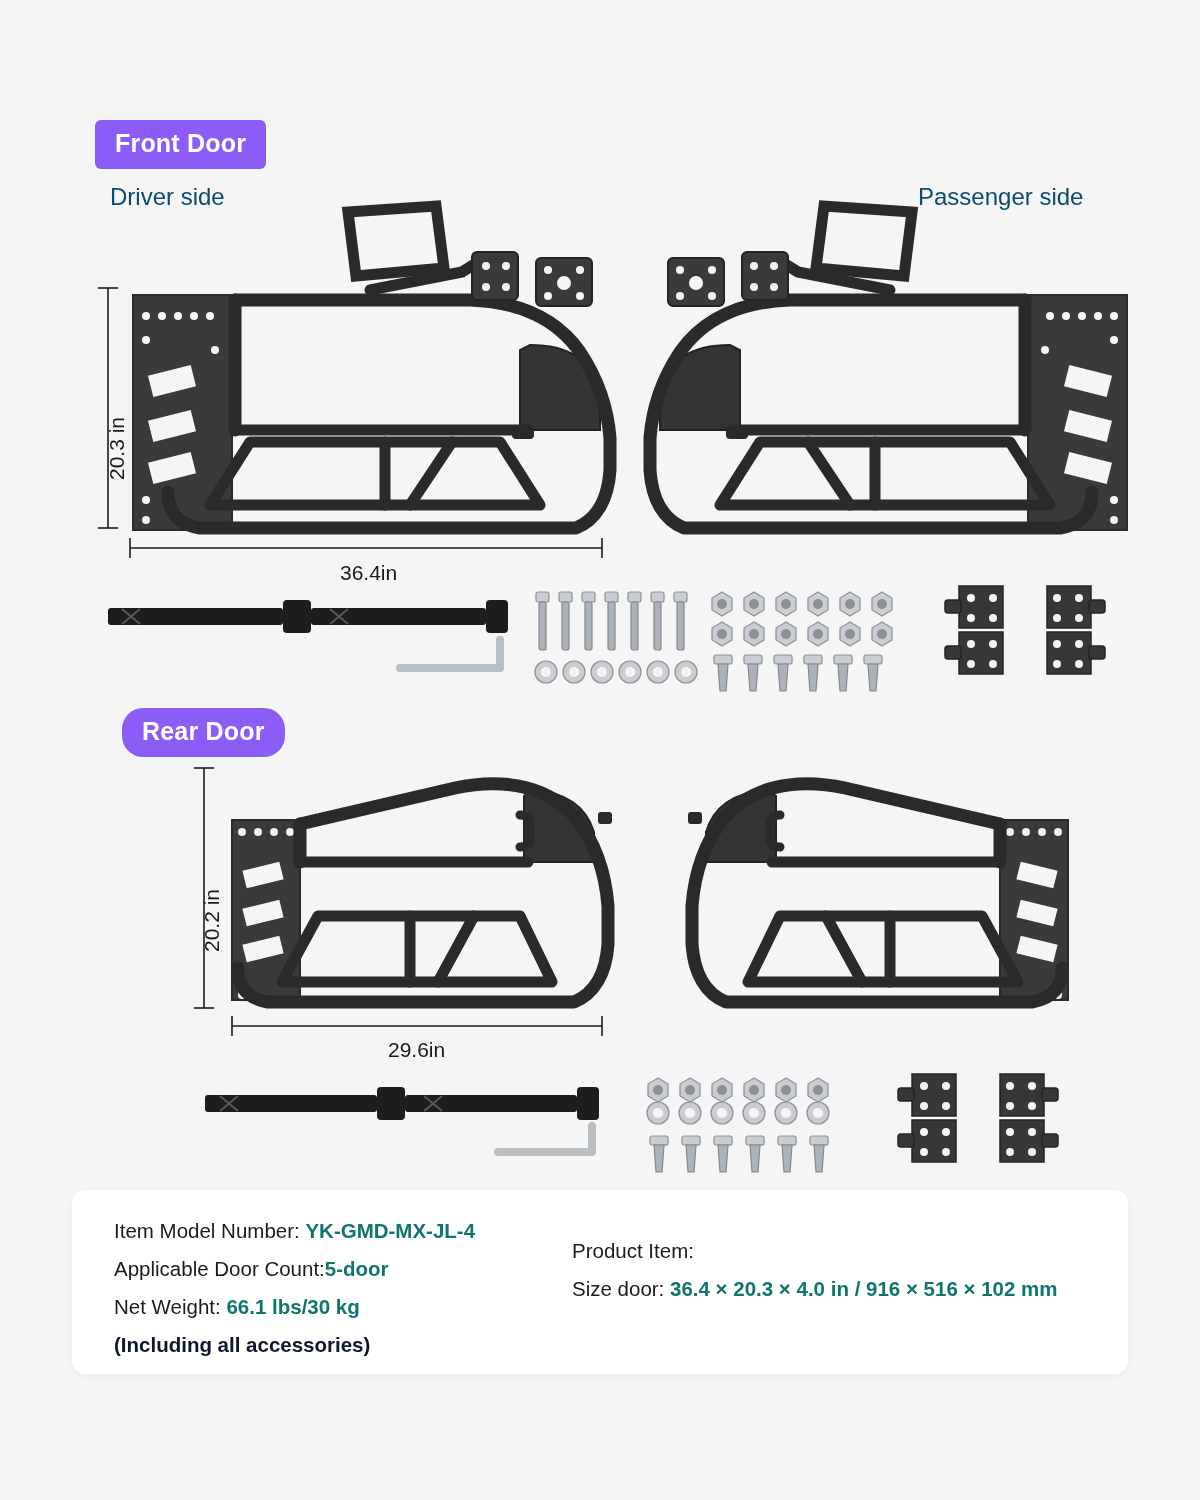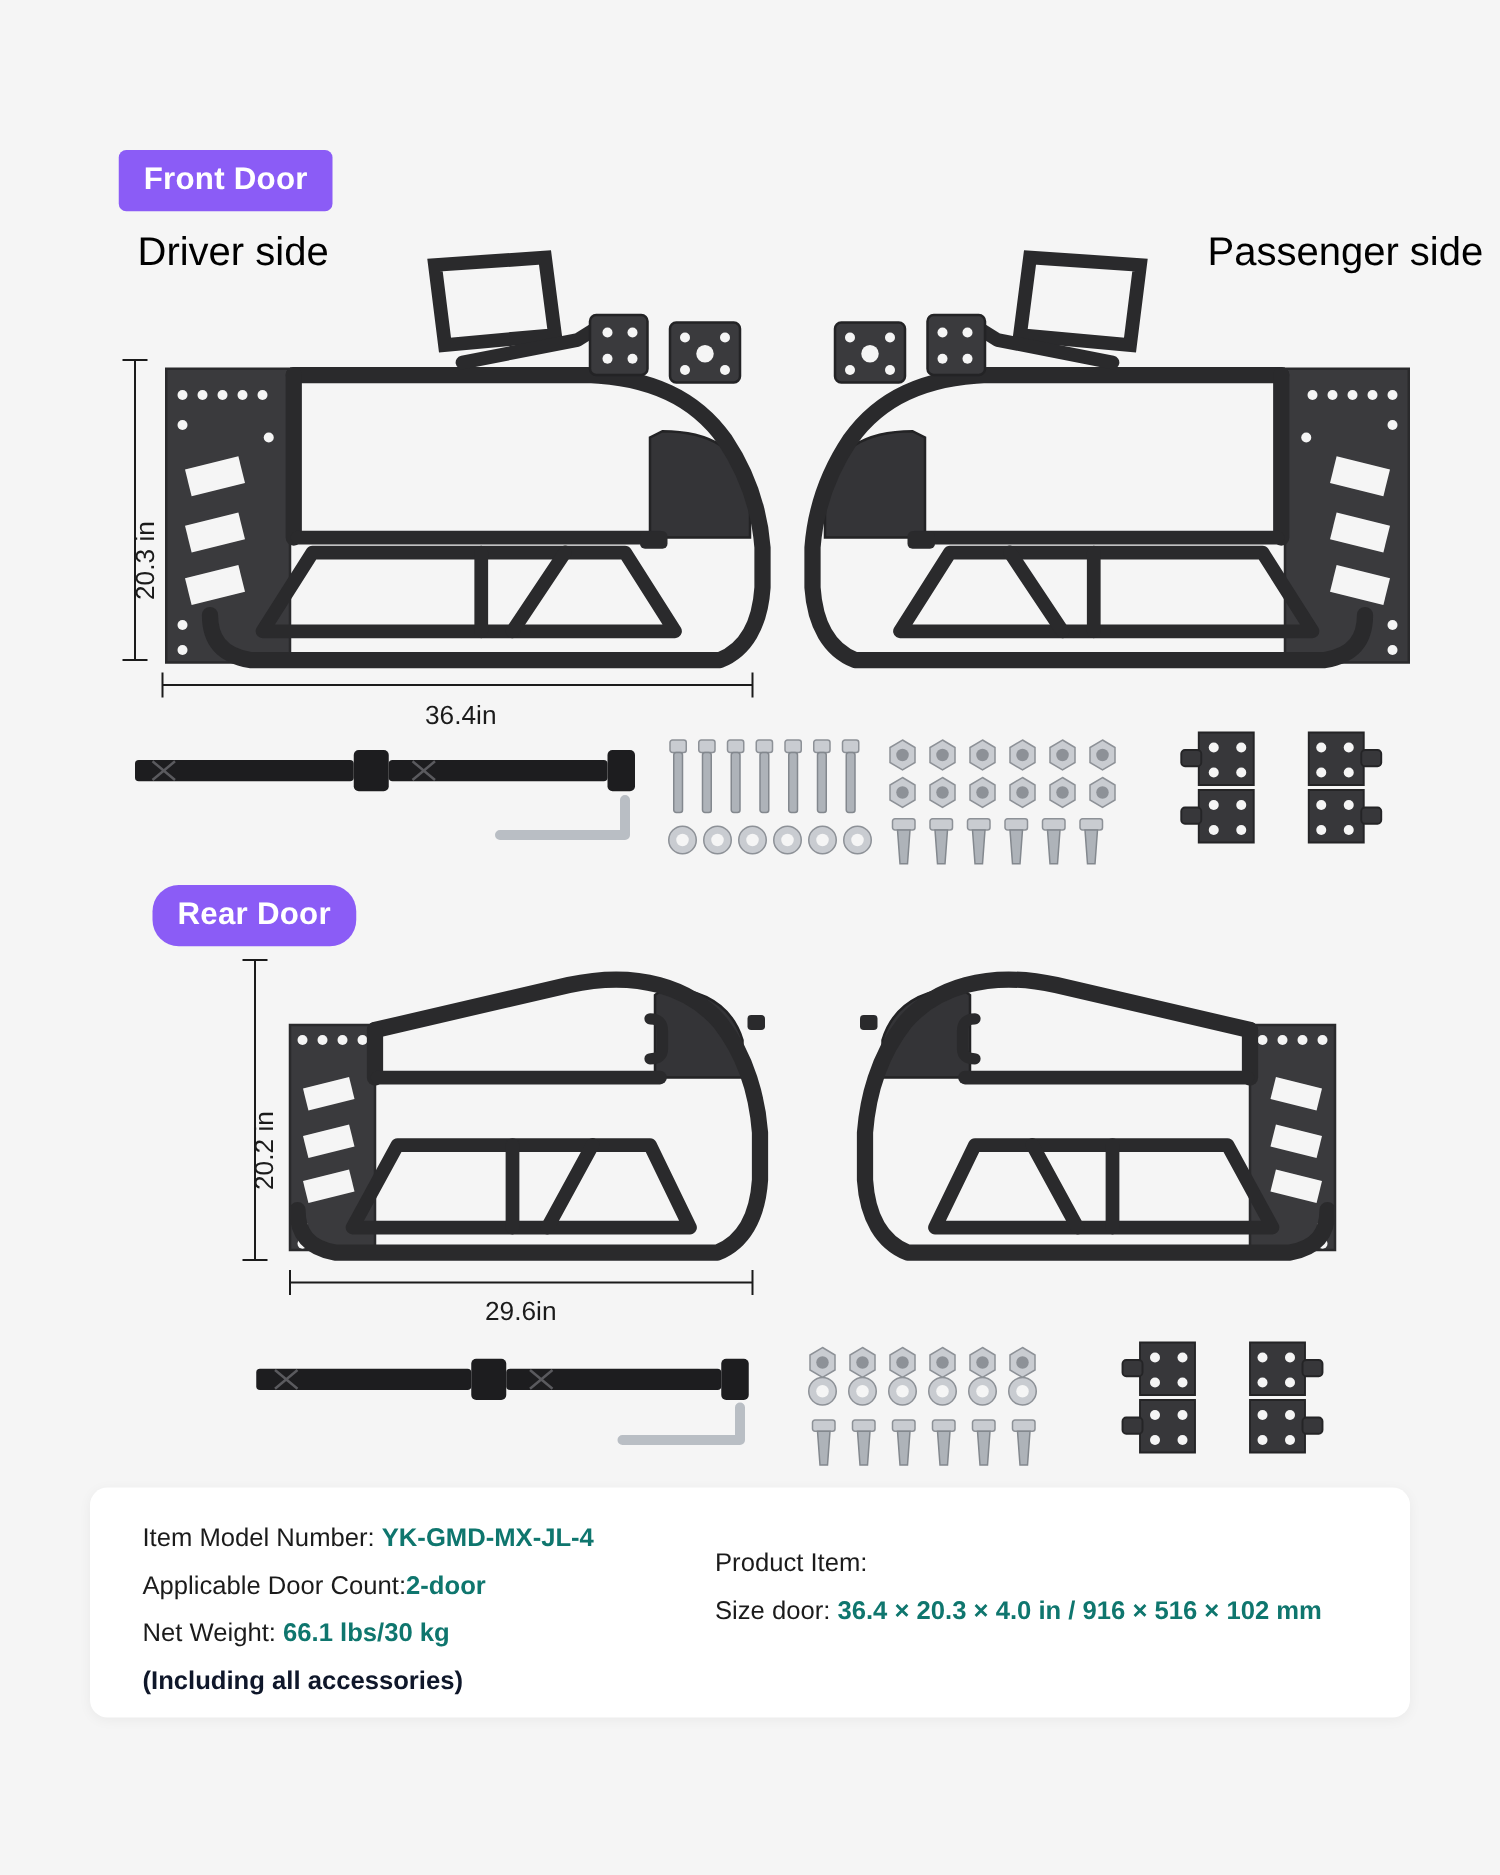--- a/index.html
+++ b/index.html
@@ -26,26 +26,26 @@
     padding: 9px 20px 11px 20px;
     border-radius: 6px;
     letter-spacing: 0.2px;
     white-space: nowrap;
   }
   #badge-front { left: 95px; top: 120px; }
   #badge-rear  { left: 122px; top: 708px; border-radius: 21px; }
 
   .side-label {
     position: absolute;
-    font-size: 32px;
-    color: #000000;
+    font-size: 24px;
+    color: #0c4a6e;
     white-space: nowrap;
   }
   #label-driver { left: 110px; top: 183px; }
-  #label-passenger { left: 918px; top: 183px; margin-left: 48px; }
+  #label-passenger { left: 918px; top: 183px; }
 
   
   .dim-text {
     position: absolute;
     font-size: 21px;
     color: #1b1b1b;
     white-space: nowrap;
   }
   .dim-vert {
     transform: rotate(-90deg);
@@ -622,21 +622,21 @@
     </g>
   </g>
 </svg>
 
 <div id="info-card">
   <div class="info-col-left">
     <div class="info-line">
       <span>Item Model Number: </span><span class="hl">YK-GMD-MX-JL-4</span>
     </div>
     <div class="info-line">
-      <span>Applicable Door Count:</span><span class="hl">2-door</span>
+      <span>Applicable Door Count:</span><span class="hl">5-door</span>
     </div>
     <div class="info-line">
       <span>Net Weight: </span><span class="hl">66.1 lbs/30 kg</span>
     </div>
     <div class="info-line orange-all">(Including all accessories)</div>
   </div>
   <div class="info-col-right">
     <div class="info-line">Product Item:</div>
     <div class="info-line">
       <span>Size door: </span><span class="hl">36.4 × 20.3 × 4.0 in / 916 × 516 × 102 mm</span>

